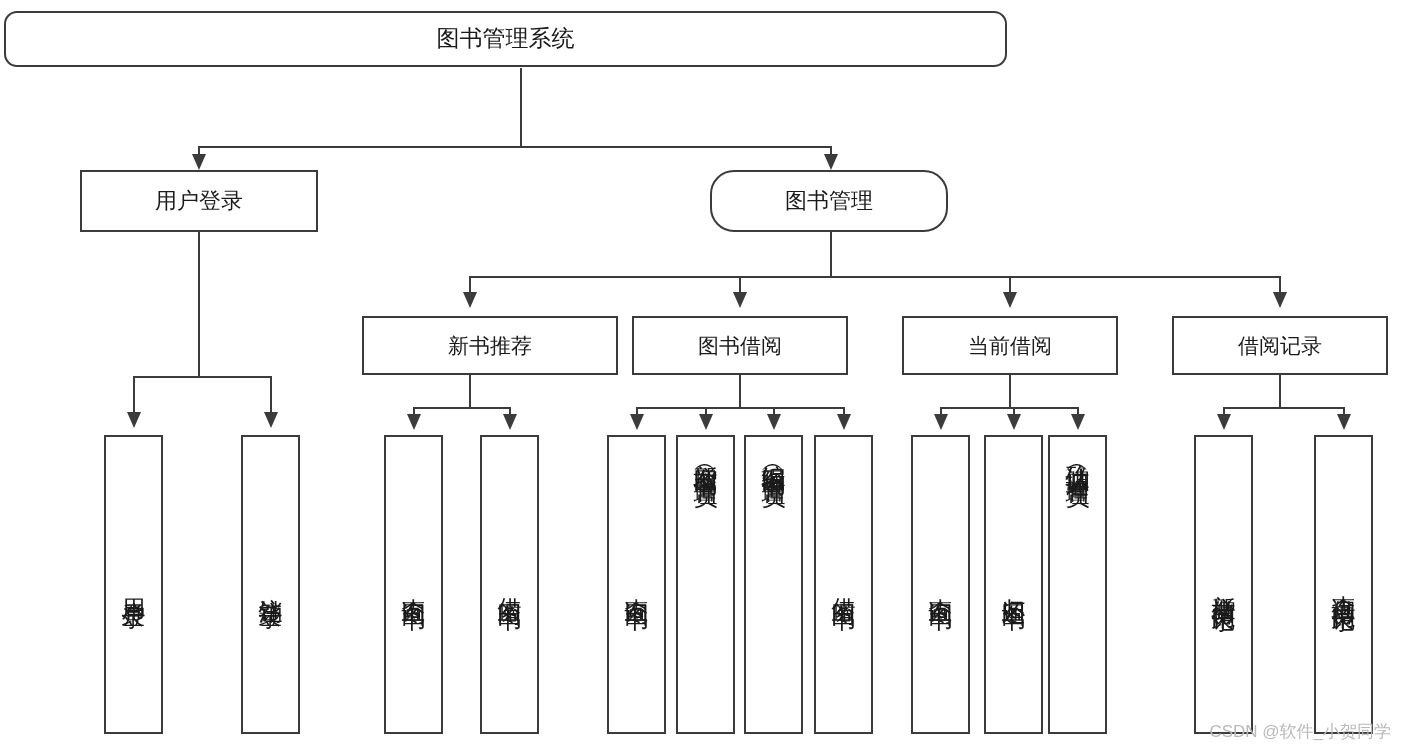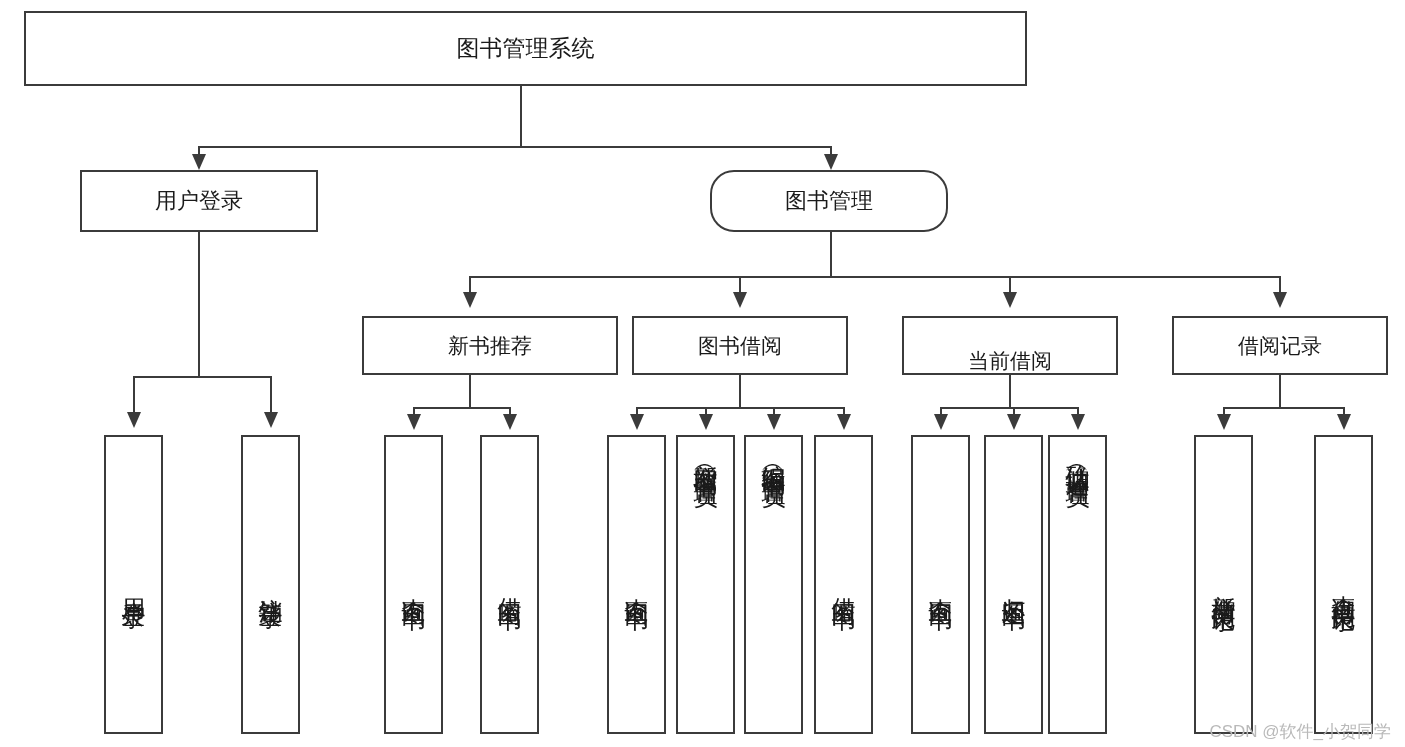--- a/index.html
+++ b/index.html
@@ -138,38 +138,38 @@
   <div class="seg seg-v" style="left:1077px; top:407px; height:14px;"></div>
   <div class="arrow" style="left:1071px; top:414px;"></div>
 
   <div class="seg seg-v" style="left:1279px; top:375px; height:33px;"></div>
   <div class="seg seg-h" style="left:1223px; top:407px; width:121px;"></div>
   <div class="seg seg-v" style="left:1223px; top:407px; height:14px;"></div>
   <div class="arrow" style="left:1217px; top:414px;"></div>
   <div class="seg seg-v" style="left:1343px; top:407px; height:14px;"></div>
   <div class="arrow" style="left:1337px; top:414px;"></div>
 
-  <div class="node node-root" style="left:24px; top:11px; width:1003px; height:75px;">
+  <div class="node node-root" style="left:4px; top:11px; width:1003px; height:56px;border-radius:13px;">
     <span class="label">图书管理系统</span>
   </div>
 
   <div class="node node-l1" style="left:80px; top:170px; width:238px; height:62px;">
     <span class="label">用户登录</span>
   </div>
   <div class="node node-l1" style="left:710px; top:170px; width:238px; height:62px;border-radius:24px;">
     <span class="label">图书管理</span>
   </div>
 
   <div class="node node-l2" style="left:362px; top:316px; width:256px; height:59px;">
     <span class="label">新书推荐</span>
   </div>
   <div class="node node-l2" style="left:632px; top:316px; width:216px; height:59px;">
     <span class="label">图书借阅</span>
   </div>
-  <div class="node node-l2" style="left:902px; top:316px; width:216px; height:59px;align-items:flex-end;">
+  <div class="node node-l2" style="left:902px; top:316px; width:216px; height:59px;">
     <span class="label">当前借阅</span>
   </div>
   <div class="node node-l2" style="left:1172px; top:316px; width:216px; height:59px;">
     <span class="label">借阅记录</span>
   </div>
 
   <div class="node node-leaf" style="left:104px; top:435px; width:59px; height:299px;">
     <span class="label">用户登录</span>
   </div>
   <div class="node node-leaf" style="left:241px; top:435px; width:59px; height:299px;">

